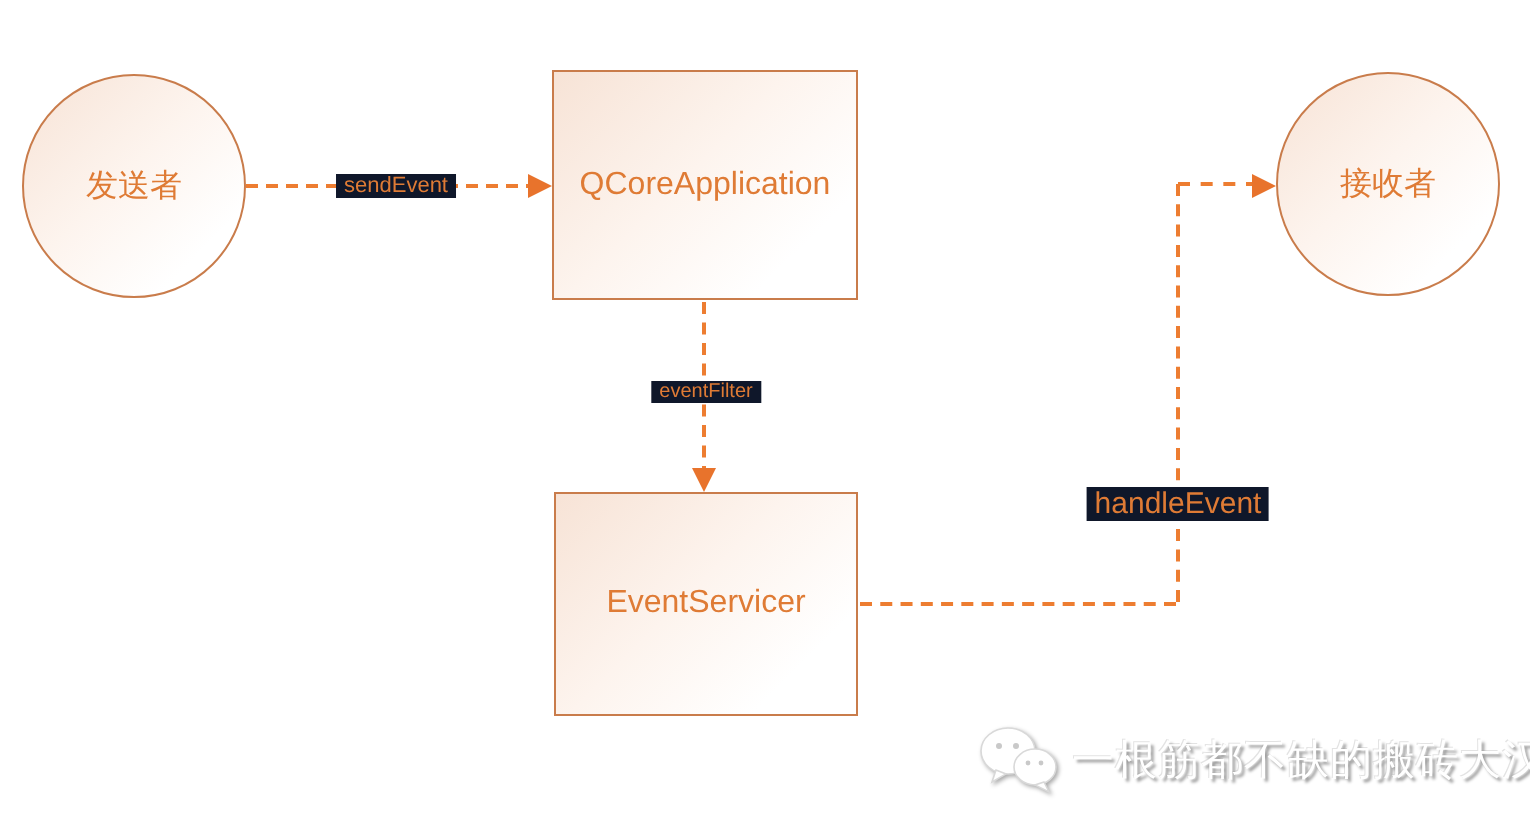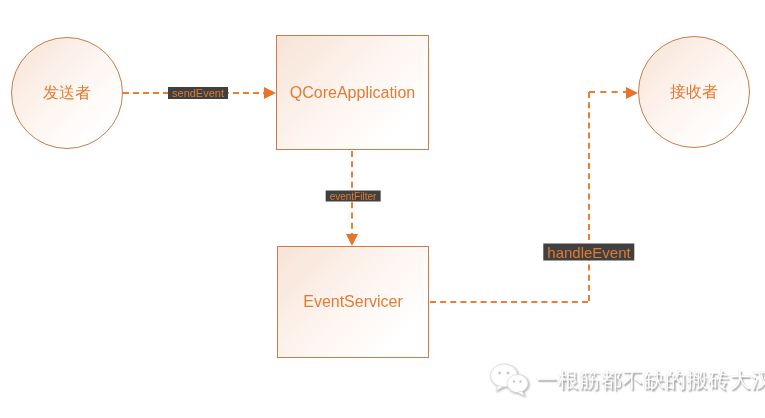--- a/index.html
+++ b/index.html
@@ -57,21 +57,21 @@
     border-top: 12px solid #e8732c;
   }
   #edge1-arrow { left: 264px; top: 87px; }
   #edge2-arrow { left: 346px; top: 234px; }
   #edge3-arrow { left: 626px; top: 87px; }
 
   
   .edge-label {
     position: absolute;
     transform: translate(-50%, -50%);
-    background: #404040;
+    background: #0f172a;
     color: #df7b35;
     padding: 0 4px;
     white-space: nowrap;
   }
   #edge1-label { left: 198px; top: 93px;  font-size: 11px; }
   #edge2-label { left: 353px; top: 196px; font-size: 10px; }
   #edge3-label { left: 589px; top: 252px; font-size: 15px; text-align: center; }
 
   
   .watermark {

